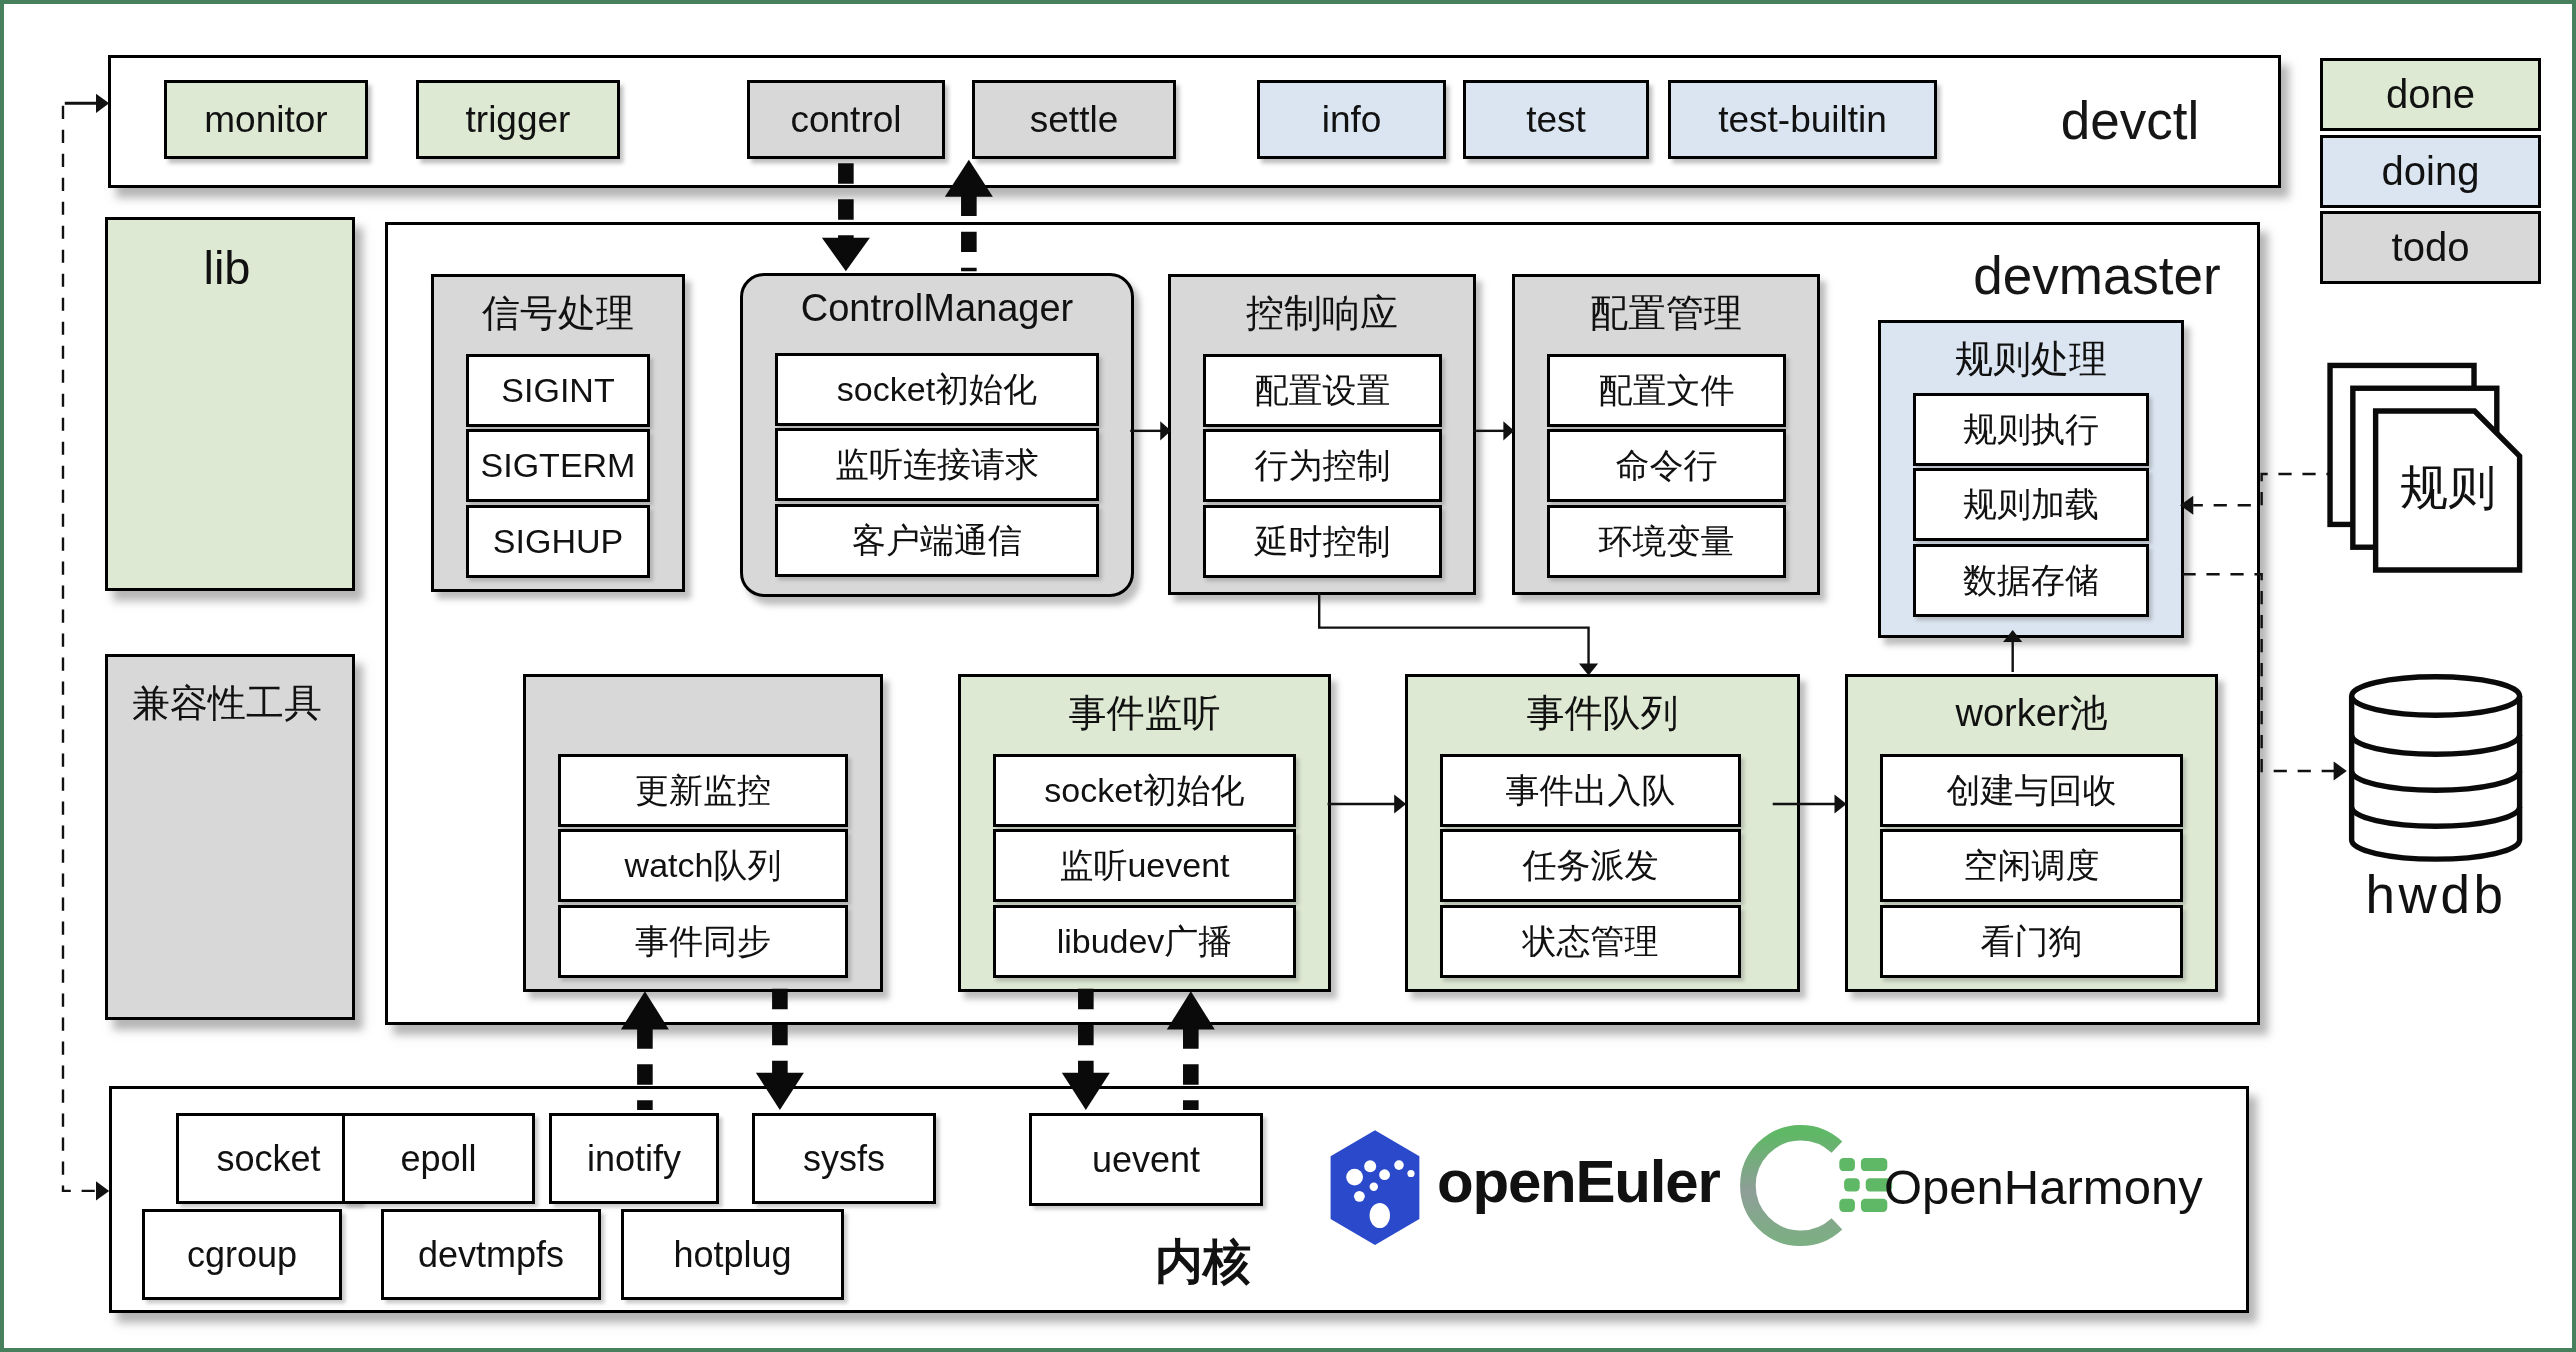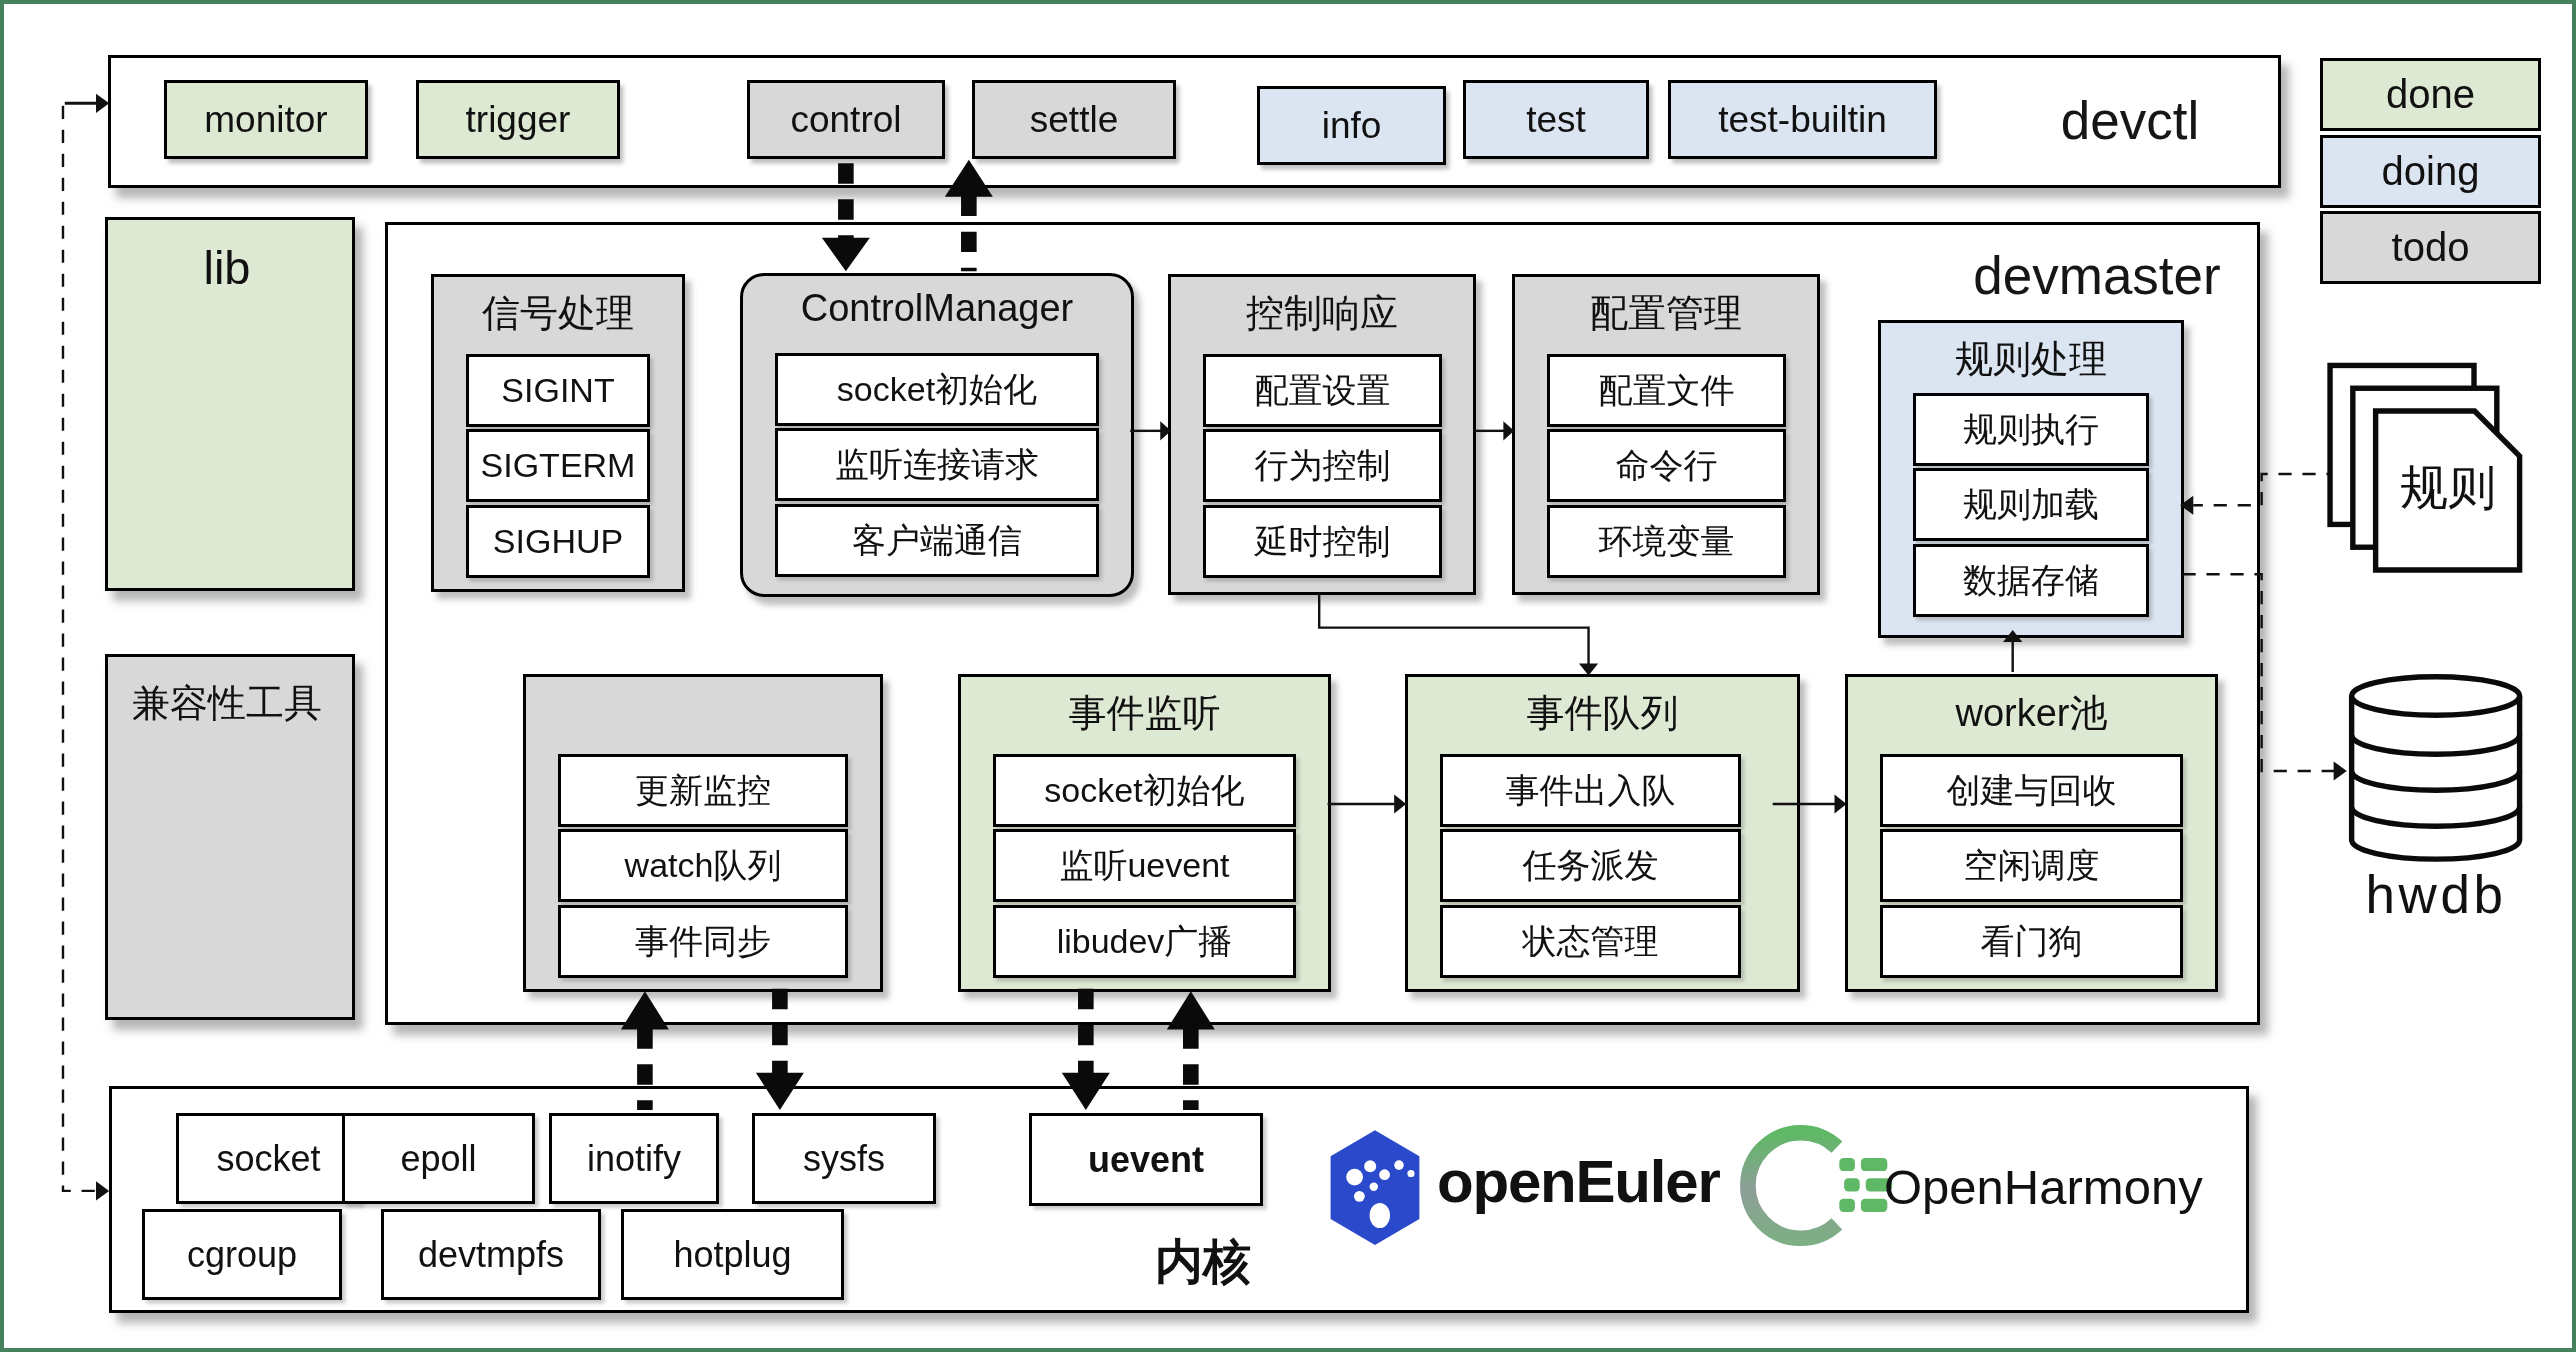--- a/index.html
+++ b/index.html
@@ -55,21 +55,21 @@
     </div>
     <div class="chip st-done" style="left:416px;top:80px;width:198px;height:73px;">
       <span>trigger</span>
     </div>
     <div class="chip st-todo" style="left:747px;top:80px;width:192px;height:73px;">
       <span>control</span>
     </div>
     <div class="chip st-todo" style="left:972px;top:80px;width:198px;height:73px;">
       <span>settle</span>
     </div>
-    <div class="chip st-doing" style="left:1257px;top:80px;width:183px;height:73px;margin-top:6px;">
+    <div class="chip st-doing" style="left:1257px;top:80px;width:183px;height:73px;">
       <span>info</span>
     </div>
     <div class="chip st-doing" style="left:1463px;top:80px;width:180px;height:73px;">
       <span>test</span>
     </div>
     <div class="chip st-doing" style="left:1668px;top:80px;width:263px;height:73px;">
       <span>test-builtin</span>
     </div>
   </div>
 
@@ -242,21 +242,21 @@
     </div>
     <div class="kbox" style="left:142px;top:1209px;width:194px;height:85px;">
       <span>cgroup</span>
     </div>
     <div class="kbox" style="left:381px;top:1209px;width:214px;height:85px;">
       <span>devtmpfs</span>
     </div>
     <div class="kbox" style="left:621px;top:1209px;width:217px;height:85px;">
       <span>hotplug</span>
     </div>
-    <div class="kbox" style="left:1029px;top:1113px;width:228px;height:87px;font-weight:bold;">
+    <div class="kbox" style="left:1029px;top:1113px;width:228px;height:87px;">
       <span>uevent</span>
     </div>
   </div>
 
 <div class="txt" style="left:1437px;top:1147px;font-size:60px;font-weight:700;letter-spacing:-1.2px;">openEuler</div>
 <div class="txt" style="left:1884px;top:1159px;font-size:49px;font-weight:500;">OpenHarmony</div>
 
 <div class="txt" style="left:2376px;top:456px;width:144px;text-align:center;font-size:48px;">规则</div>
 <div class="txt" style="left:2340px;top:864px;width:192px;text-align:center;font-size:53px;letter-spacing:3.6px;">hwdb</div>
 

